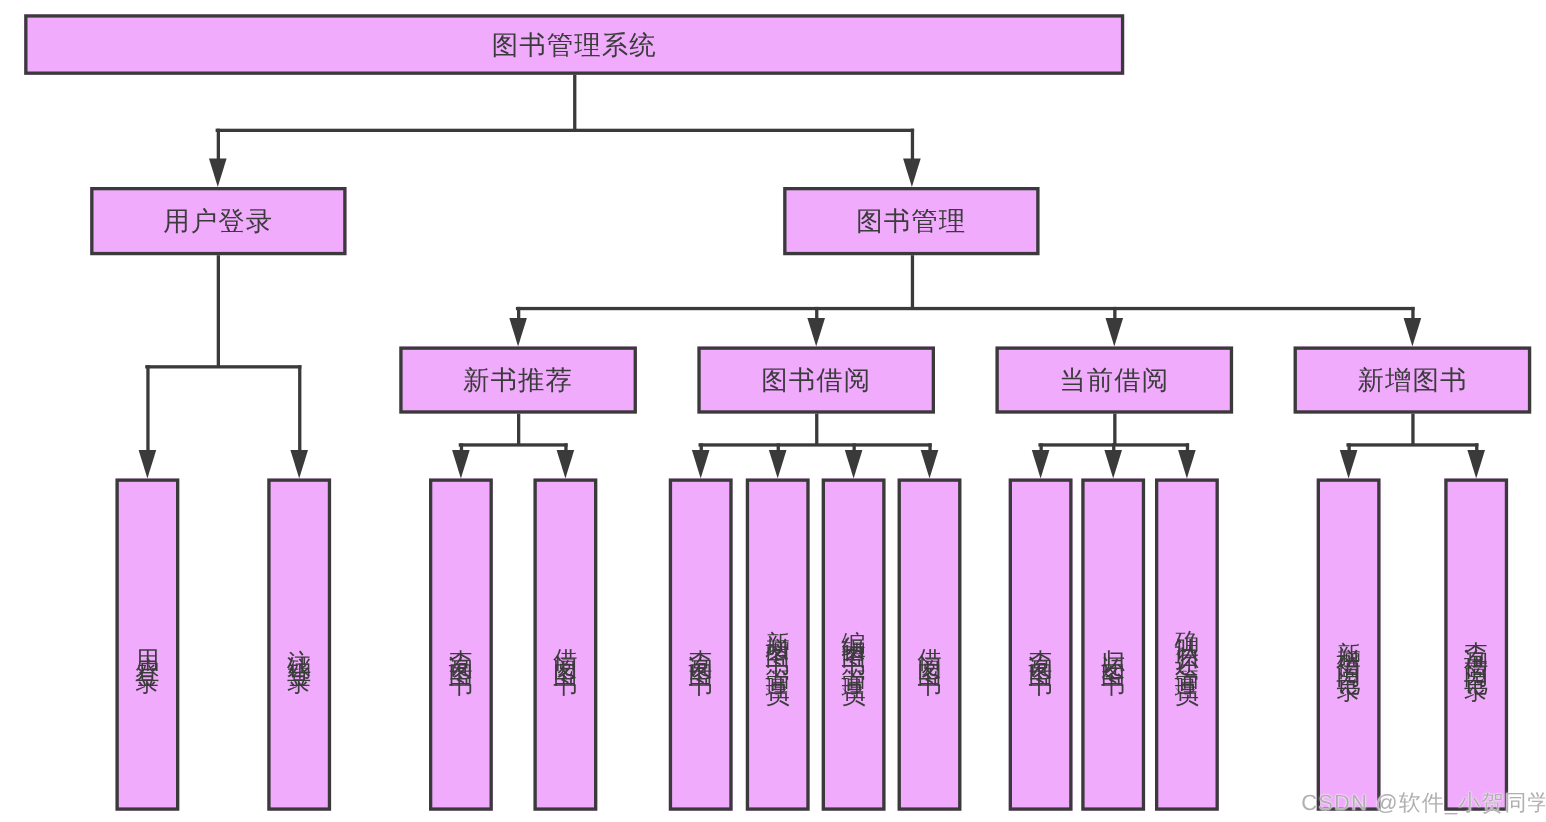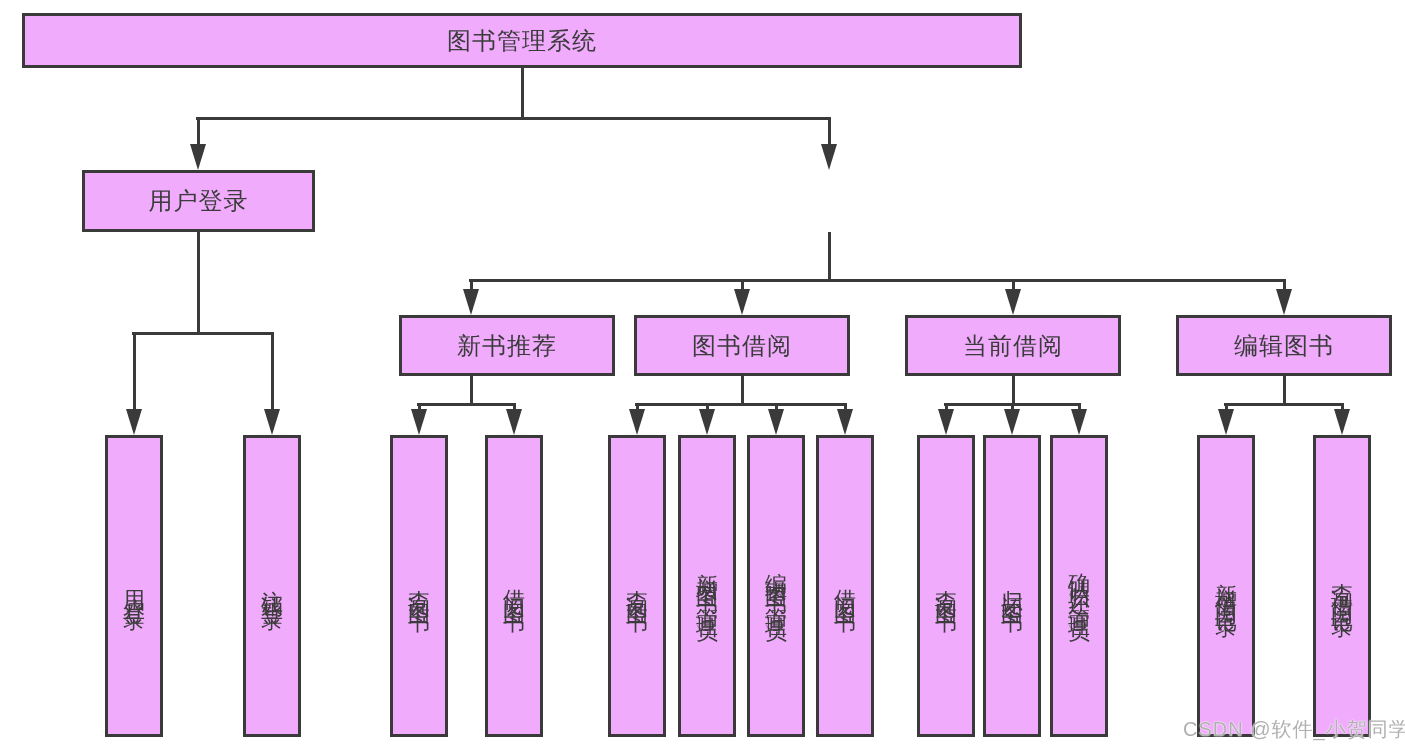--- a/index.html
+++ b/index.html
@@ -66,32 +66,35 @@
 
 <div id="canvas">
 
   <div class="box" style="left:22px;top:13px;width:1000px;height:55px;">
     <span class="h-label">图书管理系统</span>
   </div>
 
   <div class="box" style="left:82px;top:170px;width:233px;height:62px;">
     <span class="h-label">用户登录</span>
   </div>
+  <div class="box" style="left:712px;top:170px;width:233px;height:62px;">
+    <span class="h-label">图书管理</span>
+  </div>
 
-  <div class="box" style="left:363px;top:315px;width:216px;height:61px;margin-left:36px;">
+  <div class="box" style="left:363px;top:315px;width:216px;height:61px;">
     <span class="h-label">新书推荐</span>
   </div>
   <div class="box" style="left:634px;top:315px;width:216px;height:61px;">
     <span class="h-label">图书借阅</span>
   </div>
   <div class="box" style="left:905px;top:315px;width:216px;height:61px;">
     <span class="h-label">当前借阅</span>
   </div>
   <div class="box" style="left:1176px;top:315px;width:216px;height:61px;">
-    <span class="h-label">编辑图书</span>
+    <span class="h-label">新增图书</span>
   </div>
 
   <div class="box" style="left:105px;top:435px;width:58px;height:302px;">
     <span class="v-label">用户登录</span>
   </div>
   <div class="box" style="left:243px;top:435px;width:58px;height:302px;">
     <span class="v-label">注销登录</span>
   </div>
 
   <div class="box" style="left:390px;top:435px;width:58px;height:302px;">

